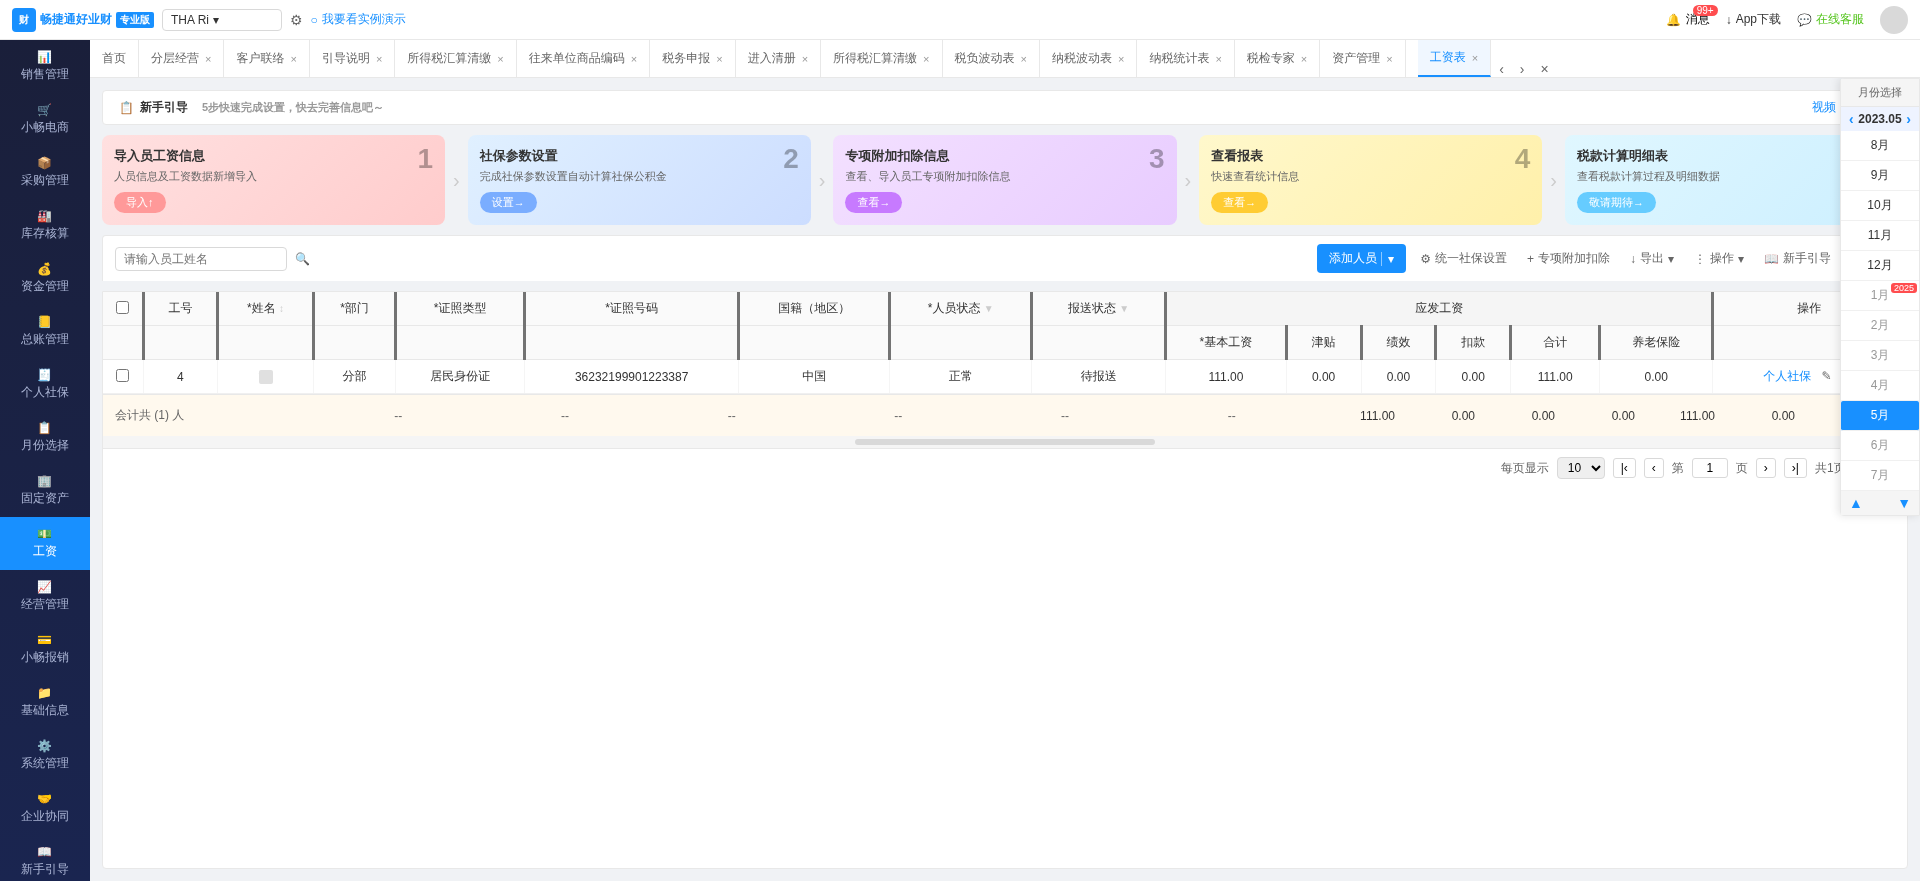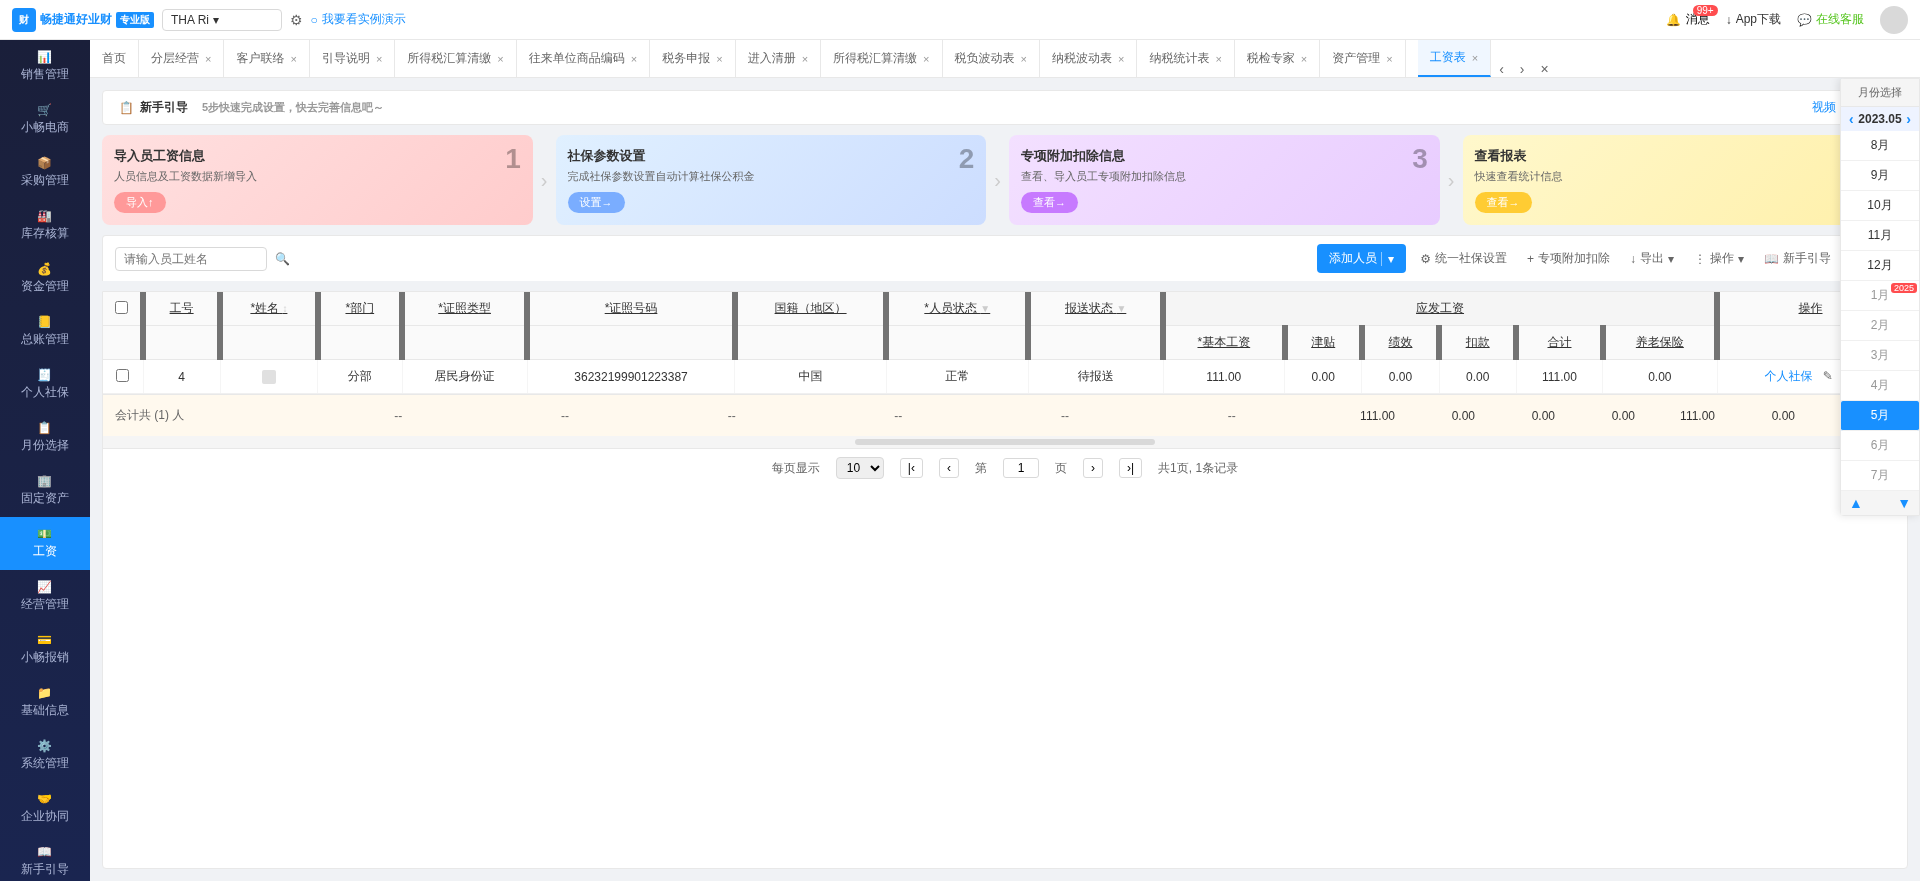--- a/index.html
+++ b/index.html
@@ -142,21 +142,21 @@
       background: #fff;
       padding: 8px 12px;
       border-radius: 4px 4px 0 0;
       border: 1px solid #e8e8e8;
       border-bottom: none;
     }
     .search-input {
       border: 1px solid #d9d9d9;
       border-radius: 4px;
       padding: 4px 8px;
-      width: 152px;
+      width: 172px;
       outline: none;
       font-size: 12px;
     }
     .search-icon { color: #999; cursor: pointer; }
     .toolbar-spacer { flex: 1; }
     .add-btn {
       background: #1890ff;
       color: white;
       border: none;
       border-radius: 4px;
@@ -189,22 +189,21 @@
     }
     table { width: 100%; border-collapse: collapse; font-size: 12px; }
     thead { background: #fafafa; position: sticky; top: 0; z-index: 1; }
     th {
       padding: 8px 10px;
       border-bottom: 1px solid #e8e8e8;
       text-align: center;
       color: #333;
       font-weight: normal;
       white-space: nowrap;
-      border-right: 6px solid #737373;
-      text-decoration: underline;
+      border-right: 3px solid #737373;
     }
     td {
       padding: 8px 10px;
       border-bottom: 1px solid #f0f0f0;
       text-align: center;
       color: #333;
       border-right: 1px solid #f5f5f5;
     }
     .th-group { background: #f5f5f5; }
     .checkbox-cell { width: 40px; }
@@ -223,22 +222,22 @@
       font-size: 12px;
       color: #666;
     }
     .footer-cell { flex: 1; text-align: center; }
     .footer-total { min-width: 80px; text-align: right; font-weight: 500; color: #333; }
 
     
     .pagination-bar {
       display: flex;
       align-items: center;
-      justify-content: center;
-      gap: 16px;
+      justify-content: flex-end;
+      gap: 8px;
       padding: 8px 12px;
       background: #fff;
       border-top: 1px solid #e8e8e8;
       font-size: 12px;
       color: #666;
     }
     .page-size-select {
       border: 1px solid #d9d9d9;
       border-radius: 4px;
       padding: 2px 6px;
@@ -531,20 +530,26 @@
           <button class="step-btn step-btn-3">查看→</button>
         </div>
         <div class="step-arrow">›</div>
         <div class="step-card step-card-4">
           <div class="step-num">4</div>
           <div class="step-title">查看报表</div>
           <div class="step-desc">快速查看统计信息</div>
           <button class="step-btn step-btn-4">查看→</button>
         </div>
         <div class="step-arrow">›</div>
+        <div class="step-card step-card-5">
+          <div class="step-num">5</div>
+          <div class="step-title">税款计算明细表</div>
+          <div class="step-desc">查看税款计算过程及明细数据</div>
+          <button class="step-btn step-btn-5">敬请期待→</button>
+        </div>
       </div>
 
       <div class="toolbar">
         <input class="search-input" type="text" placeholder="请输入员工姓名" style="">
         <span class="search-icon">🔍</span>
         <div class="toolbar-spacer"></div>
         <button class="add-btn">
           <span>添加人员</span>
           <span class="add-btn-arrow">▾</span>
         </button>

